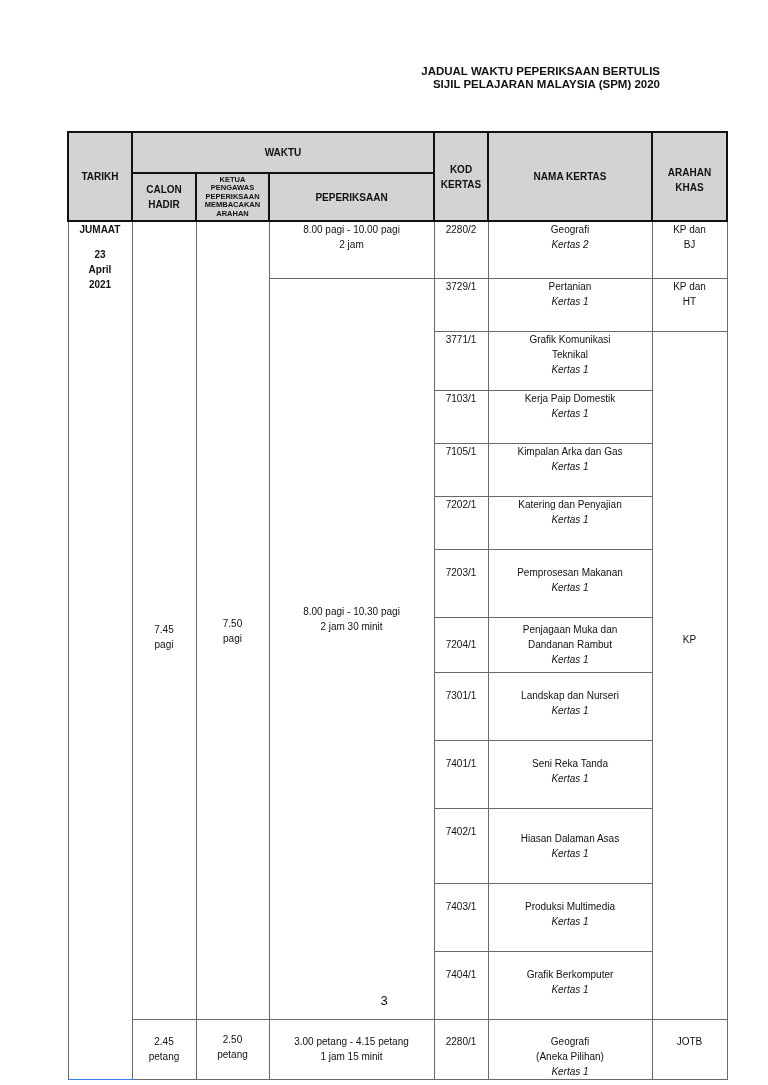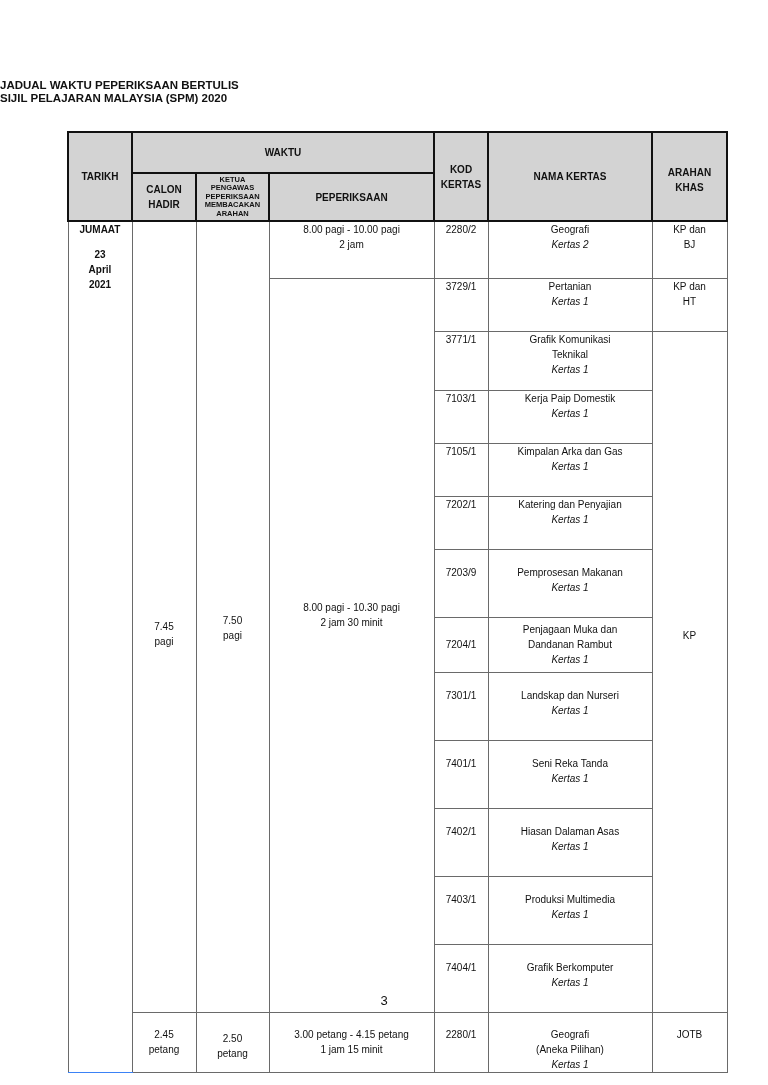--- a/index.html
+++ b/index.html
@@ -1,17 +1,17 @@
 <!DOCTYPE html>
 <html><head>
 <meta charset="utf-8">
 <style>
   html, body { margin:0; padding:0; background:#ffffff; }
   body { width:768px; height:1085px; position:relative; font-family:"Liberation Sans", sans-serif; color:#111; }
-  .title { position:absolute; left:0; top:79px; width:660px; text-align:left; font-weight:bold; font-size:11.5px; line-height:13px; }
+  .title { position:absolute; left:0; top:65px; width:660px; text-align:right; font-weight:bold; font-size:11.5px; line-height:13px; }
   table.sched { position:absolute; left:67px; top:131px; border-collapse:collapse; table-layout:fixed; width:659px; }
   table.sched td, table.sched th { border:1px solid #6a6a6a; text-align:center; vertical-align:top; font-size:10px; line-height:15px; padding:0; }
   table.sched th { background:#d3d3d3; font-weight:bold; vertical-align:middle; border:2px solid #111; }
   .th-small { font-size:7.5px !important; line-height:8.5px !important;margin-left:40px; }
   .cellpad { padding-top:10px; }
   .ital { font-style:italic; }
   .tarikh { font-weight:bold; font-size:14px; line-height:19px; vertical-align:middle; }
   .page-num { position:absolute; left:0; top:993px; width:768px; text-align:center; font-size:13px; }
   tr.r-mid td { height:52px; }
 </style>
@@ -88,51 +88,51 @@
   </tr>
   <tr class="r-mid">
     <td class="cellpad">7105/1</td>
     <td class="cellpad"><span>Kimpalan Arka dan Gas</span><br><span class="ital">Kertas 1</span></td>
   </tr>
   <tr class="r-mid">
     <td class="cellpad">7202/1</td>
     <td class="cellpad"><span>Katering dan Penyajian</span><br><span class="ital">Kertas 1</span></td>
   </tr>
   <tr class="r-mid">
-    <td class="cellpad" style="padding-top:15px">7203/9</td>
+    <td class="cellpad" style="padding-top:15px">7203/1</td>
     <td class="cellpad" style="padding-top:15px"><span>Pemprosesan Makanan</span><br><span class="ital">Kertas 1</span></td>
   </tr>
   <tr style="height:55px">
     <td style="vertical-align:middle">7204/1</td>
     <td style="vertical-align:middle"><span>Penjagaan Muka dan</span><br><span>Dandanan Rambut</span><br><span class="ital">Kertas 1</span></td>
   </tr>
   <tr class="r-mid">
     <td class="cellpad" style="padding-top:15px">7301/1</td>
     <td class="cellpad" style="padding-top:15px"><span>Landskap dan Nurseri</span><br><span class="ital">Kertas 1</span></td>
   </tr>
   <tr class="r-mid">
     <td class="cellpad" style="padding-top:15px">7401/1</td>
     <td class="cellpad" style="padding-top:15px"><span>Seni Reka Tanda</span><br><span class="ital">Kertas 1</span></td>
   </tr>
   <tr class="r-mid">
     <td class="cellpad" style="padding-top:15px">7402/1</td>
-    <td class="cellpad" style="padding-top:15px"><span>Hiasan Dalaman Asas</span><br><span class="ital">Kertas 1</span></td>
+    <td class="cellpad" style="padding-top:22px"><span>Hiasan Dalaman Asas</span><br><span class="ital">Kertas 1</span></td>
   </tr>
   <tr class="r-mid">
     <td class="cellpad" style="padding-top:15px">7403/1</td>
     <td class="cellpad" style="padding-top:15px"><span>Produksi Multimedia</span><br><span class="ital">Kertas 1</span></td>
   </tr>
   <tr class="r-mid">
     <td class="cellpad" style="padding-top:15px">7404/1</td>
     <td class="cellpad" style="padding-top:15px"><span>Grafik Berkomputer</span><br><span class="ital">Kertas 1</span></td>
   </tr>
 
   <tr style="height:58px">
     <td class="cellpad" style="padding-top:14px"><span>2.45</span><br><span>petang</span></td>
-    <td class="cellpad" style="padding-top:18px"><span>2.50</span><br><span>petang</span></td>
+    <td class="cellpad" style="padding-top:12px"><span>2.50</span><br><span>petang</span></td>
     <td class="cellpad" style="padding-top:14px"><span>3.00 petang - 4.15 petang</span><br><span>1 jam 15 minit</span></td>
     <td class="cellpad" style="padding-top:14px">2280/1</td>
     <td class="cellpad" style="padding-top:14px"><span>Geografi</span><br><span>(Aneka Pilihan)</span><br><span class="ital">Kertas 1</span></td>
     <td class="cellpad" style="padding-top:14px">JOTB</td>
   </tr>
 </tbody>
   </table>
 
 <div class="page-num">3</div>
 

